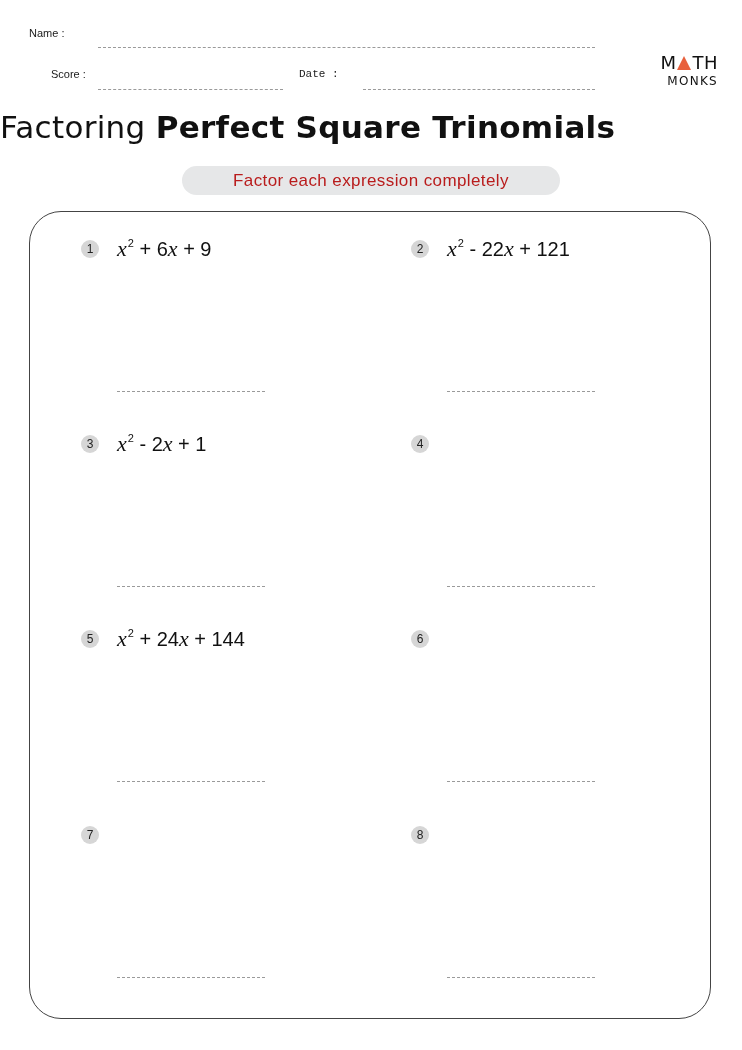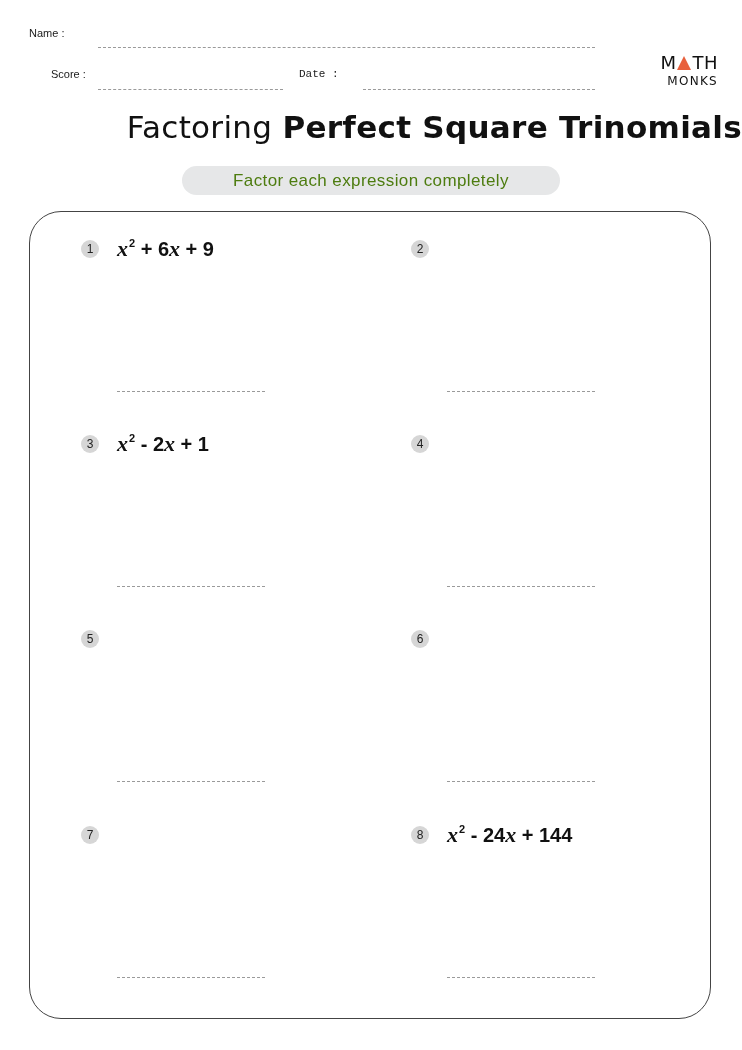--- a/index.html
+++ b/index.html
@@ -6,31 +6,31 @@
   body { width: 742px; height: 1050px; position: relative; overflow: hidden; color: #111; }
 
   .label { position: absolute; font-family: "Liberation Sans", sans-serif; font-size: 11px; color: #1a1a1a; }
   .dash-line { position: absolute; height: 0; border-top: 1.5px dashed #9a9a9a; }
 
   .logo { position: absolute; left: 652px; top: 54px; width: 66px; text-align: right; font-family: "DejaVu Sans", sans-serif; }
   .logo-math { font-size: 18px; font-weight: 500; letter-spacing: 0.5px; color: #111; line-height: 18px; display: flex; justify-content: flex-end; align-items: flex-end; }
   .logo-tri { display: inline-block; width: 0; height: 0; border-left: 7px solid transparent; border-right: 7px solid transparent; border-bottom: 14px solid #e8603c; margin: 0 1px 2px 1px; }
   .logo-monks { font-size: 12px; letter-spacing: 1.3px; color: #111; margin-top: 2px; }
 
-  .title { position: absolute; left: 0; width: 742px; top: 109px; text-align: right; font-family: "DejaVu Sans", sans-serif; font-size: 31px; color: #111; letter-spacing: 0.3px; }
+  .title { position: absolute; left: 0; width: 742px; top: 109px; text-align: left; font-family: "DejaVu Sans", sans-serif; font-size: 31px; color: #111; letter-spacing: 0.3px; }
   .title .bold { font-weight: bold; }
   .title .light { font-weight: normal; }
 
-  .instruction { position: absolute; left: 182px; top: 166px; width: 378px; height: 29px; background: #e6e7e8; border-radius: 15px; text-align: center; line-height: 29px; font-family: "Liberation Sans", sans-serif; font-size: 17px; letter-spacing: 0.4px; color: #4d7c0f; }
+  .instruction { position: absolute; left: 182px; top: 166px; width: 378px; height: 29px; background: #e6e7e8; border-radius: 15px; text-align: center; line-height: 29px; font-family: "Liberation Sans", sans-serif; font-size: 17px; letter-spacing: 0.4px; color: #b91c1c; }
 
   .card { position: absolute; left: 29px; top: 211px; width: 682px; height: 808px; border: 1.5px solid #444; border-radius: 32px; box-sizing: border-box; }
 
   .problem { position: absolute; width: 300px; height: 190px; }
   .num { position: absolute; left: 0; top: 0; width: 18px; height: 18px; border-radius: 50%; background: #d6d6d6; font-family: "Liberation Sans", sans-serif; font-size: 12px; line-height: 18px; text-align: center; color: #222; }
-  .expr { position: absolute; left: 36px; top: -4px; font-family: "Liberation Sans", sans-serif; font-size: 20px; color: #111; white-space: nowrap; font-weight: bold; }
+  .expr { position: absolute; left: 36px; top: -4px; font-family: "Liberation Sans", sans-serif; font-size: 20px; color: #111; white-space: nowrap; }
   .expr .x { font-family: "Liberation Serif", serif; font-style: italic; font-size: 22px; }
   .expr sup { font-size: 11px; vertical-align: 9px; margin-left: 1px; }
   .answer-line { position: absolute; left: 36px; top: 151px; width: 148px; height: 0; border-top: 1.5px dashed #9a9a9a; }
 </style>
 </head>
 <body>
 
 <div class="label" style="left:29px; top:27px;">Name :</div>
 <div class="dash-line" style="left:98px; top:47px; width:497px;"></div>
 
@@ -59,46 +59,47 @@
 <div class="card"></div>
 
 <div class="problem" style="left:81px; top:240px;">
   <div class="num">1</div>
   <div class="expr"><span class="x">x</span><sup>2</sup> + 6<span class="x">x</span> + 9</div>
   <div class="answer-line"></div>
 </div>
 
 <div class="problem" style="left:411px; top:240px;">
   <div class="num">2</div>
+  <div class="expr"><span class="x">x</span><sup>2</sup> - 22<span class="x">x</span> + 121</div>
   <div class="answer-line"></div>
 </div>
 
 <div class="problem" style="left:81px; top:435px;">
   <div class="num">3</div>
   <div class="expr"><span class="x">x</span><sup>2</sup> - 2<span class="x">x</span> + 1</div>
   <div class="answer-line"></div>
 </div>
 
 <div class="problem" style="left:411px; top:435px;">
   <div class="num">4</div>
   <div class="answer-line"></div>
 </div>
 
 <div class="problem" style="left:81px; top:630px;">
   <div class="num">5</div>
+  <div class="expr"><span class="x">x</span><sup>2</sup> + 24<span class="x">x</span> + 144</div>
   <div class="answer-line"></div>
 </div>
 
 <div class="problem" style="left:411px; top:630px;">
   <div class="num">6</div>
   <div class="answer-line"></div>
 </div>
 
 <div class="problem" style="left:81px; top:826px;">
   <div class="num">7</div>
   <div class="answer-line"></div>
 </div>
 
 <div class="problem" style="left:411px; top:826px;">
   <div class="num">8</div>
-  <div class="expr"><span class="x">x</span><sup>2</sup> - 24<span class="x">x</span> + 144</div>
   <div class="answer-line"></div>
 </div>
 
 </body></html>

